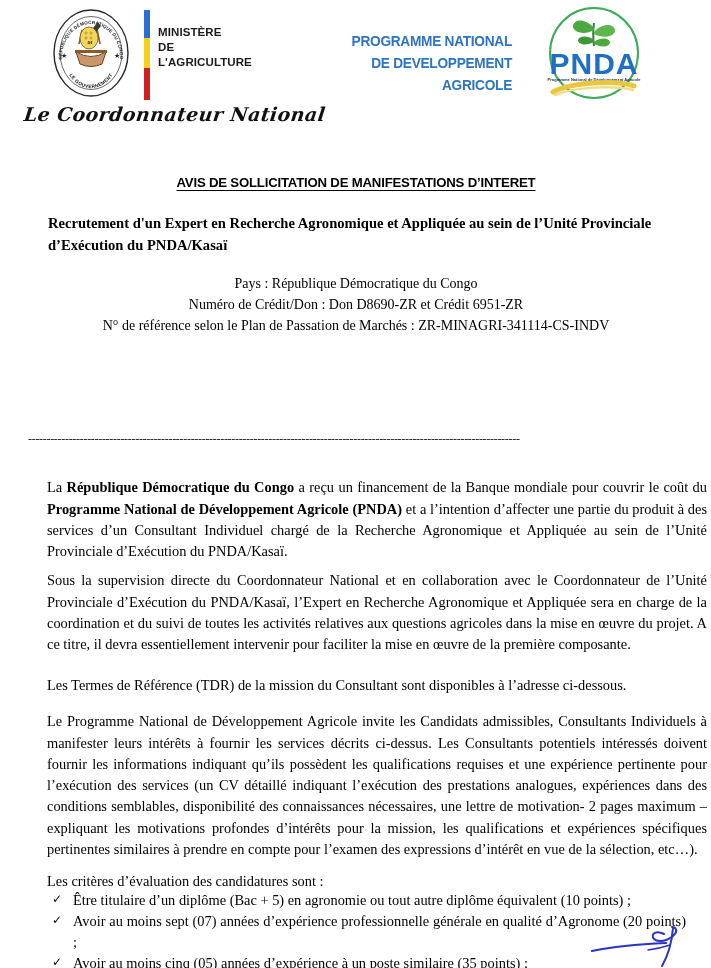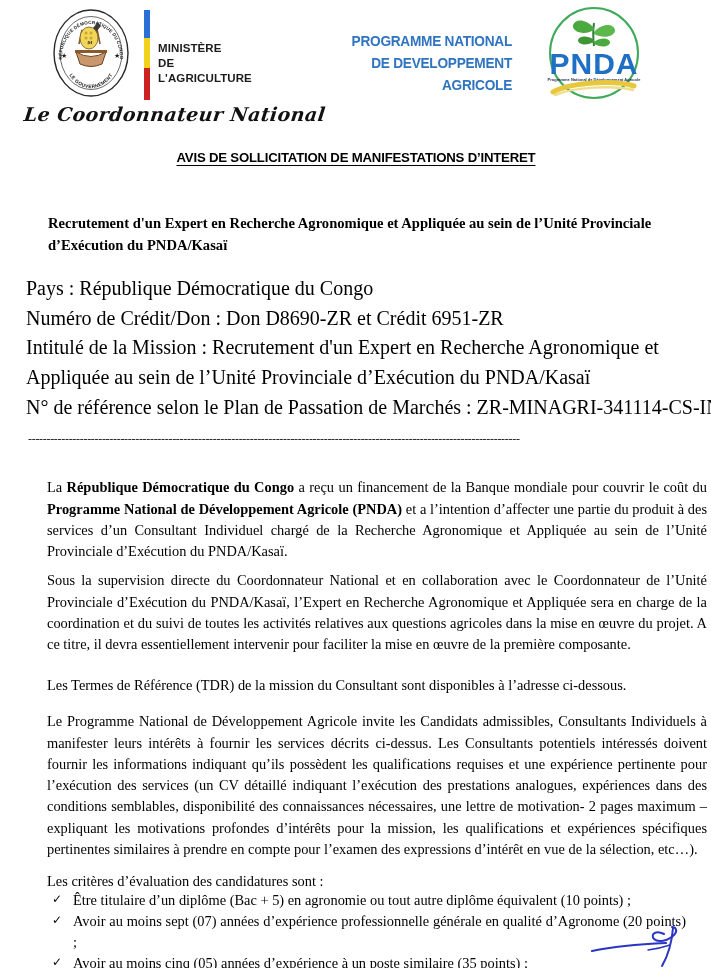--- a/index.html
+++ b/index.html
@@ -45,21 +45,21 @@
     width: 6px;
     height: 90px;
     background: linear-gradient(to bottom,
         #2a6fd6 0%, #2a6fd6 31%,
         #f2d21a 31%, #f2d21a 65%,
         #cc2222 65%, #cc2222 100%);
   }
   .ministry-text {
     position: absolute;
     left: 106px;
-    top: 33px;
+    top: 17px;
     font-family: "Liberation Sans", "DejaVu Sans", sans-serif;
     font-size: 11.5px;
     font-weight: bold;
     line-height: 1.32;
     color: #1b1b1b;
     letter-spacing: 0.1px;
     white-space: pre-line;
   }
 
   
@@ -107,21 +107,21 @@
   .page-body {
     position: absolute;
     left: 26px;
     top: 0;
     width: 660px;
   }
 
   .doc-title {
     position: absolute;
     left: 0;
-    top: 150px;
+    top: 175px;
     width: 660px;
     text-align: center;
     font-family: "Liberation Sans", "DejaVu Sans", sans-serif;
     font-size: 13.2px;
     font-weight: bold;
     letter-spacing: -0.2px;
   }
   .doc-title span {
     text-decoration: underline;
     text-underline-offset: 2.5px;
@@ -136,22 +136,23 @@
     font-size: 14.6px;
     font-weight: bold;
     line-height: 1.52;
   }
 
   .meta-block {
     position: absolute;
     left: 0;
     top: 274px;
     width: 660px;
-    font-size: 20px;
+    font-size: 14px;
     line-height: 1.485;
+    text-align: center;
   }
   .meta-block div { white-space: nowrap; }
   .meta-block div.wrap { white-space: normal; }
 
   .divider {
     position: absolute;
     left: 2px;
     top: 432px;
     width: 658px;
     height: 10px;
@@ -287,21 +288,20 @@
 
   <div class="doc-title">
     <span>AVIS DE SOLLICITATION DE MANIFESTATIONS D’INTERET</span>
   </div>
 
   <div class="doc-subtitle">Recrutement d'un Expert en Recherche Agronomique et Appliquée au sein de l’Unité Provinciale d’Exécution du PNDA/Kasaï</div>
 
   <div class="meta-block">
     <div>Pays : République Démocratique du Congo</div>
     <div>Numéro de Crédit/Don : Don D8690-ZR et Crédit 6951-ZR</div>
-    <div class="wrap">Intitulé de la Mission : Recrutement d'un Expert en Recherche Agronomique et Appliquée au sein de l’Unité Provinciale d’Exécution du PNDA/Kasaï</div>
     <div>N° de référence selon le Plan de Passation de Marchés : ZR-MINAGRI-341114-CS-INDV</div>
   </div>
 
   <div class="divider">-------------------------------------------------------------------------------------------------------------------------------------</div>
 
   <p class="para" id="p1"><span>La </span><b>République Démocratique du Congo</b><span> a reçu un financement de la Banque mondiale pour couvrir le coût du </span><b>Programme National de Développement Agricole (PNDA)</b><span> et a l’intention d’affecter une partie du produit à des services d’un Consultant Individuel chargé de la Recherche Agronomique et Appliquée au sein de l’Unité Provinciale d’Exécution du PNDA/Kasaï.</span></p>
 
   <p class="para" id="p2">Sous la supervision directe du Coordonnateur National et en collaboration avec le Coordonnateur de l’Unité Provinciale d’Exécution du PNDA/Kasaï, l’Expert en Recherche Agronomique et Appliquée sera en charge de la coordination et du suivi de toutes les activités relatives aux questions agricoles dans la mise en œuvre du projet. A ce titre, il devra essentiellement intervenir pour faciliter la mise en œuvre de la première composante.</p>
 
   <p class="para" id="p3">Les Termes de Référence (TDR) de la mission du Consultant sont disponibles à l’adresse ci-dessous.</p>

